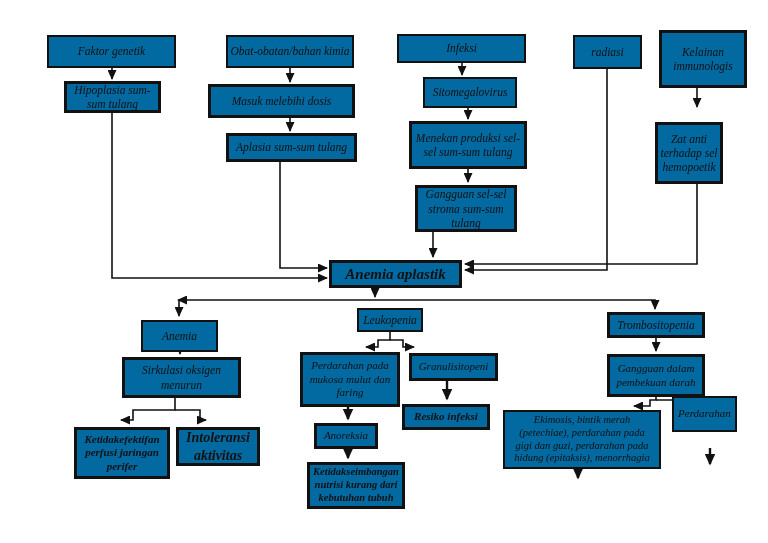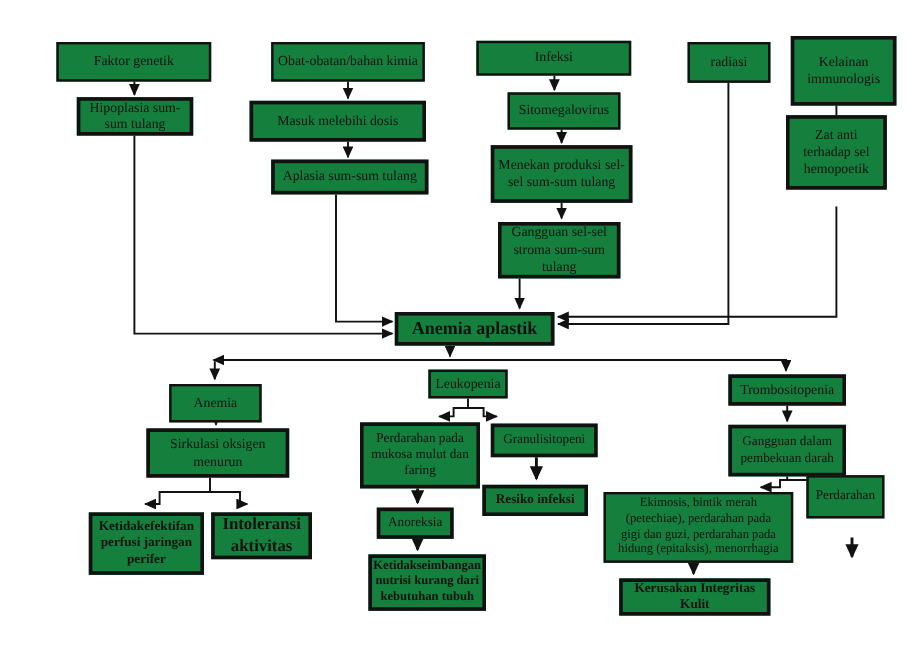--- a/index.html
+++ b/index.html
@@ -1,21 +1,21 @@
 <!DOCTYPE html>
 <html><head>
 <meta charset="utf-8">
 <style>
   html,body{margin:0;padding:0;background:#ffffff;}
   #canvas{position:relative;width:768px;height:543px;background:#ffffff;overflow:hidden;
           font-family:"Liberation Serif", serif;color:#111;}
   #edges{position:absolute;left:0;top:0;width:768px;height:543px;}
   .node{position:absolute;box-sizing:border-box;display:flex;align-items:center;justify-content:center;
-        text-align:center;background:#15803d;border:2px solid #111;font-size:11.5px;line-height:1.22;
-        white-space:pre-line;padding:1px 2px;}
+        text-align:center;background:#0369a1;border:2px solid #111;font-size:11.5px;line-height:1.22;
+        white-space:pre-line;padding:1px 2px;font-style:italic;}
   .b3{border-width:3px;}
   .b4{border-width:3.5px;text-align:center;}
   .bold{font-weight:700;}
 </style>
 </head>
 <body>
 
 <div id="canvas">
 
   <svg id="edges" viewBox="0 0 768 543">
@@ -71,21 +71,21 @@
   <div class="node" style="left:397px;top:34px;width:129px;height:29px">Infeksi</div>
   <div class="node" style="left:423px;top:77px;width:94px;height:31px">Sitomegalovirus</div>
   <div class="node b3" style="left:409px;top:121px;width:118px;height:48px">Menekan produksi sel-
 sel sum-sum tulang</div>
   <div class="node b3" style="left:415px;top:185px;width:102px;height:47px">Gangguan sel-sel
 stroma sum-sum
 tulang</div>
   <div class="node" style="left:573px;top:35px;width:69px;height:34px">radiasi</div>
   <div class="node b3" style="left:659px;top:30px;width:88px;height:58px">Kelainan
 immunologis</div>
-  <div class="node b3" style="left:655px;top:96px;width:84px;height:62px">Zat anti
+  <div class="node b3" style="left:655px;top:122px;width:68px;height:62px">Zat anti
 terhadap sel
 hemopoetik</div>
   <div class="node b4 bold" style="left:329px;top:260px;width:133px;height:28px;font-size:15px">Anemia aplastik</div>
   <div class="node" style="left:141px;top:320px;width:77px;height:32px">Anemia</div>
   <div class="node" style="left:357px;top:308px;width:66px;height:24px">Leukopenia</div>
   <div class="node b3" style="left:607px;top:312px;width:98px;height:26px">Trombositopenia</div>
   <div class="node b3" style="left:122px;top:357px;width:119px;height:41px">Sirkulasi oksigen
 menurun</div>
   <div class="node b3 bold" style="left:74px;top:427px;width:96px;height:52px;font-size:11px">Ketidakefektifan
 perfusi jaringan
@@ -101,16 +101,14 @@
   <div class="node b3 bold" style="left:307px;top:462px;width:98px;height:47px;font-size:10.5px">Ketidakseimbangan
 nutrisi kurang dari
 kebutuhan tubuh</div>
   <div class="node b3" style="left:607px;top:354px;width:98px;height:43px;font-size:11px">Gangguan dalam
 pembekuan darah</div>
   <div class="node" style="left:503px;top:410px;width:158px;height:59px;font-size:10.5px">Ekimosis, bintik merah
 (petechiae), perdarahan pada
 gigi dan guzi, perdarahan pada
 hidung (epitaksis), menorrhagia</div>
   <div class="node" style="left:672px;top:396px;width:65px;height:36px;font-size:11px">Perdarahan</div>
-  <div class="node b3 bold" style="left:516px;top:482px;width:126px;height:31px;font-size:11px">Kerusakan Integritas
-Kulit</div>
 
 </div>
 
 </body></html>

